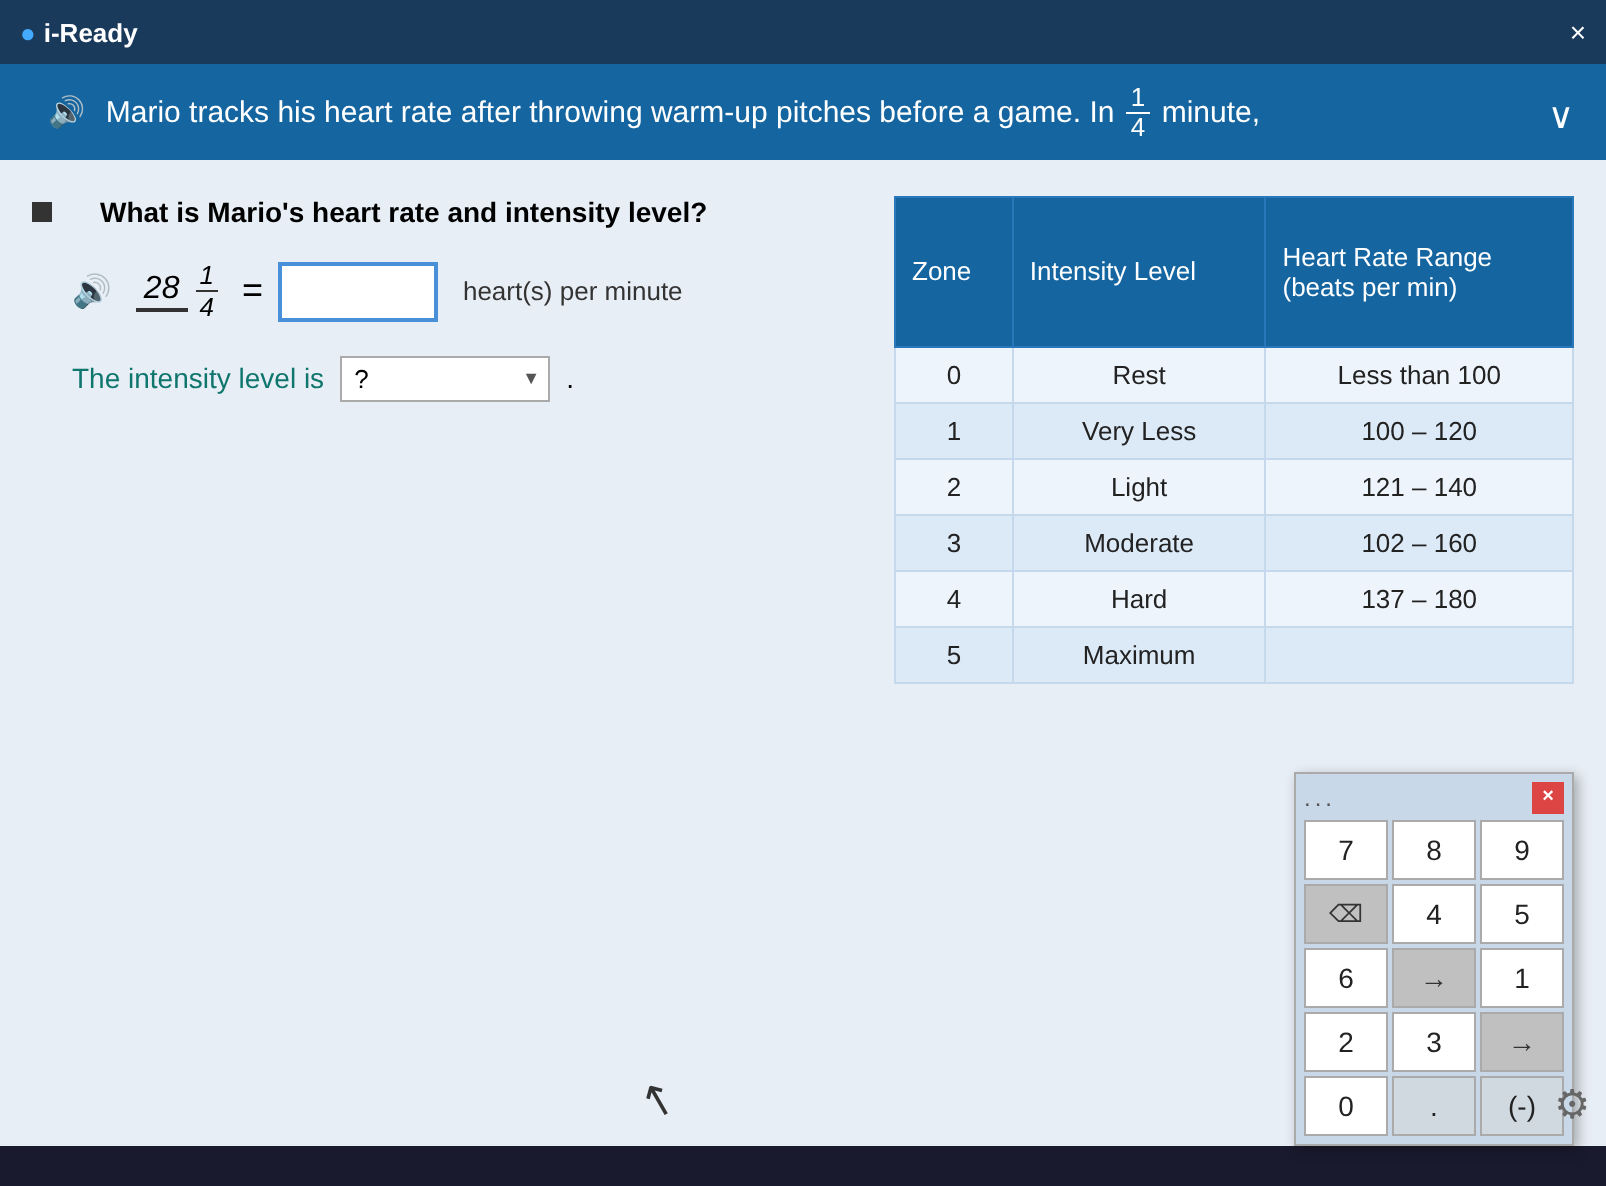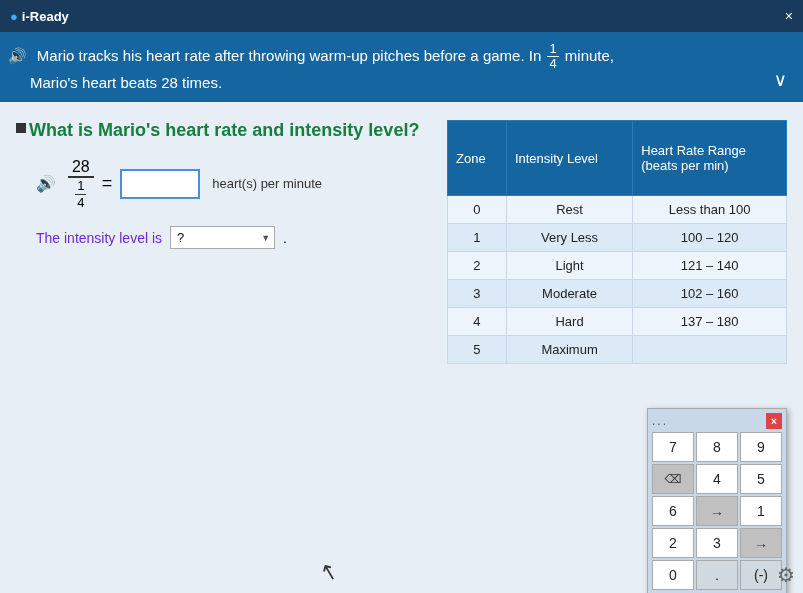--- a/index.html
+++ b/index.html
@@ -41,21 +41,21 @@
       position: absolute;
       right: 10px;
       color: #fff;
       cursor: pointer;
       font-size: 14px;
     }
 
     
     .problem-header {
       background: #1565a0;
-      padding: 10px 16px 8px 8px;
+      padding: 10px 16px 8px 24px;
       color: #fff;
       font-size: 15px;
       line-height: 1.5;
       position: relative;
     }
     .fraction-inline {
       display: inline-flex;
       flex-direction: column;
       align-items: center;
       vertical-align: middle;
@@ -89,38 +89,39 @@
     }
 
     
     .left-panel {
       flex: 1;
       display: flex;
       flex-direction: column;
       gap: 16px;
     }
     .question-label {
-      font-size: 18px;
+      font-size: 14px;
       font-weight: bold;
-      color: #15803d;
+      color: #000000;
       display: flex;
       align-items: flex-start;
-      gap: 3px;
+      gap: 24px;
     }
     .black-square {
       width: 10px;
       height: 10px;
       background: #333;
       margin-top: 3px;
       flex-shrink: 0;
     }
     .fraction-block {
       display: flex;
-      flex-direction: column;
-      align-items: center;
+      flex-direction: row;
+      align-items: center;
+      font-style: italic;
     }
     .fraction-block .num {
       font-size: 16px;
       border-bottom: 2px solid #333;
       padding: 0 4px;
       line-height: 1.2;
     }
     .fraction-block .den {
       font-size: 16px;
       padding: 0 4px;
@@ -154,21 +155,21 @@
       margin-right: 4px;
     }
 
     
     .intensity-row {
       display: flex;
       align-items: center;
       gap: 8px;
       margin-left: 20px;
     }
-    .intensity-label { font-size: 14px; color: #6d28d9; }
+    .intensity-label { font-size: 14px; color: #0f766e; }
     .intensity-select {
       border: 1px solid #aaa;
       background: #fff;
       padding: 3px 20px 3px 6px;
       font-size: 13px;
       appearance: none;
       -webkit-appearance: none;
       cursor: pointer;
       position: relative;
       min-width: 80px;
@@ -318,21 +319,20 @@
 <div class="problem-header">
   <div>
     <span class="speaker-icon">🔊</span>
     <span>Mario tracks his heart rate after throwing warm-up pitches before a game. In</span>
     <span class="fraction-inline">
       <span class="num">1</span>
       <span class="den">4</span>
     </span>
     <span>minute,</span>
   </div>
-  <div style="margin-left:22px;">Mario's heart beats 28 times.</div>
   <span class="chevron-down">∨</span>
 </div>
 
 <div class="main-content">
 
   <div class="left-panel">
     <div class="question-label">
       <div class="black-square"></div>
       <span>What is Mario's heart rate and intensity level?</span>
     </div>

